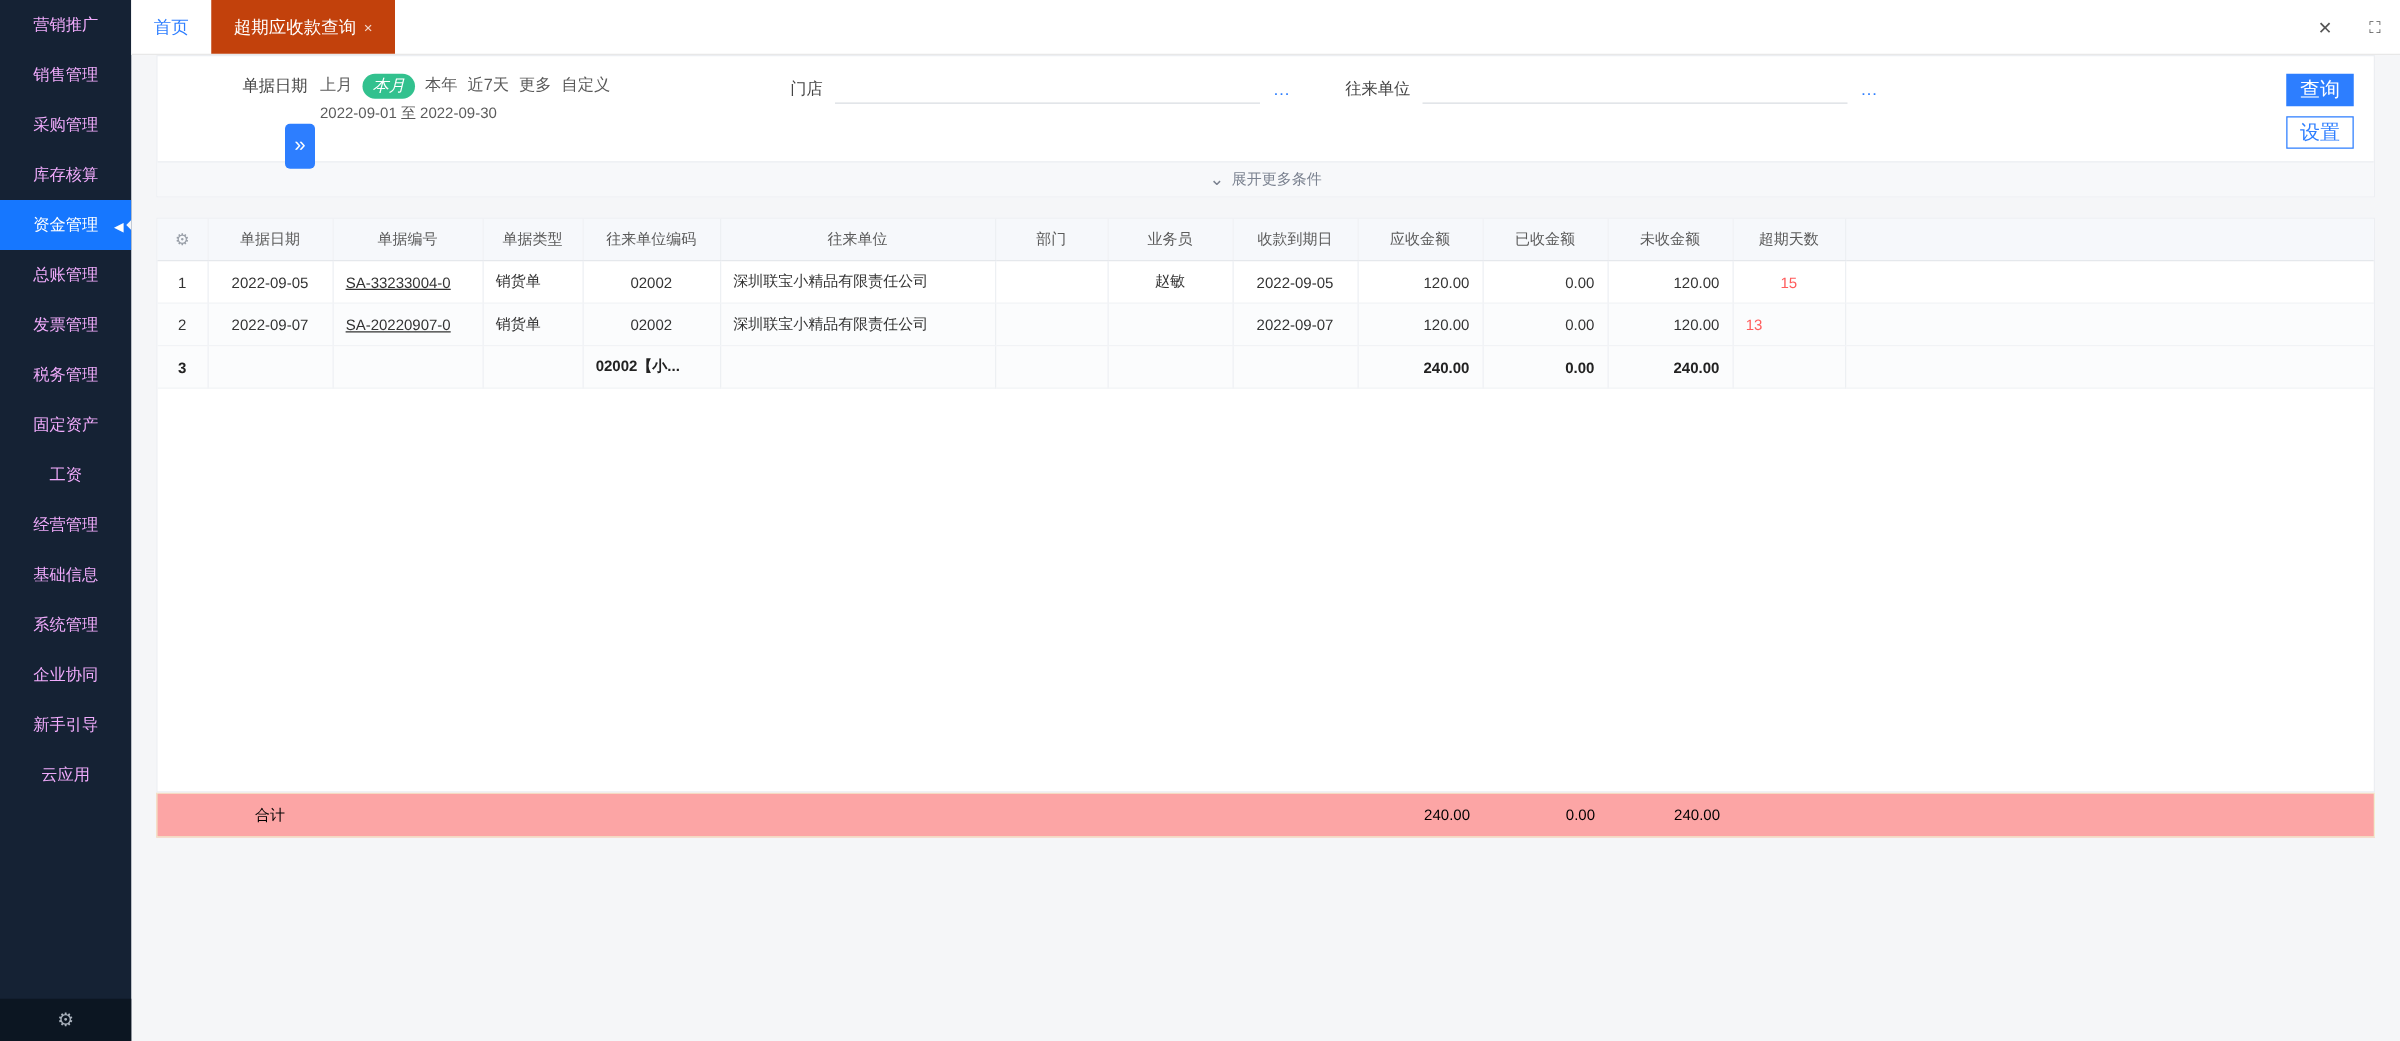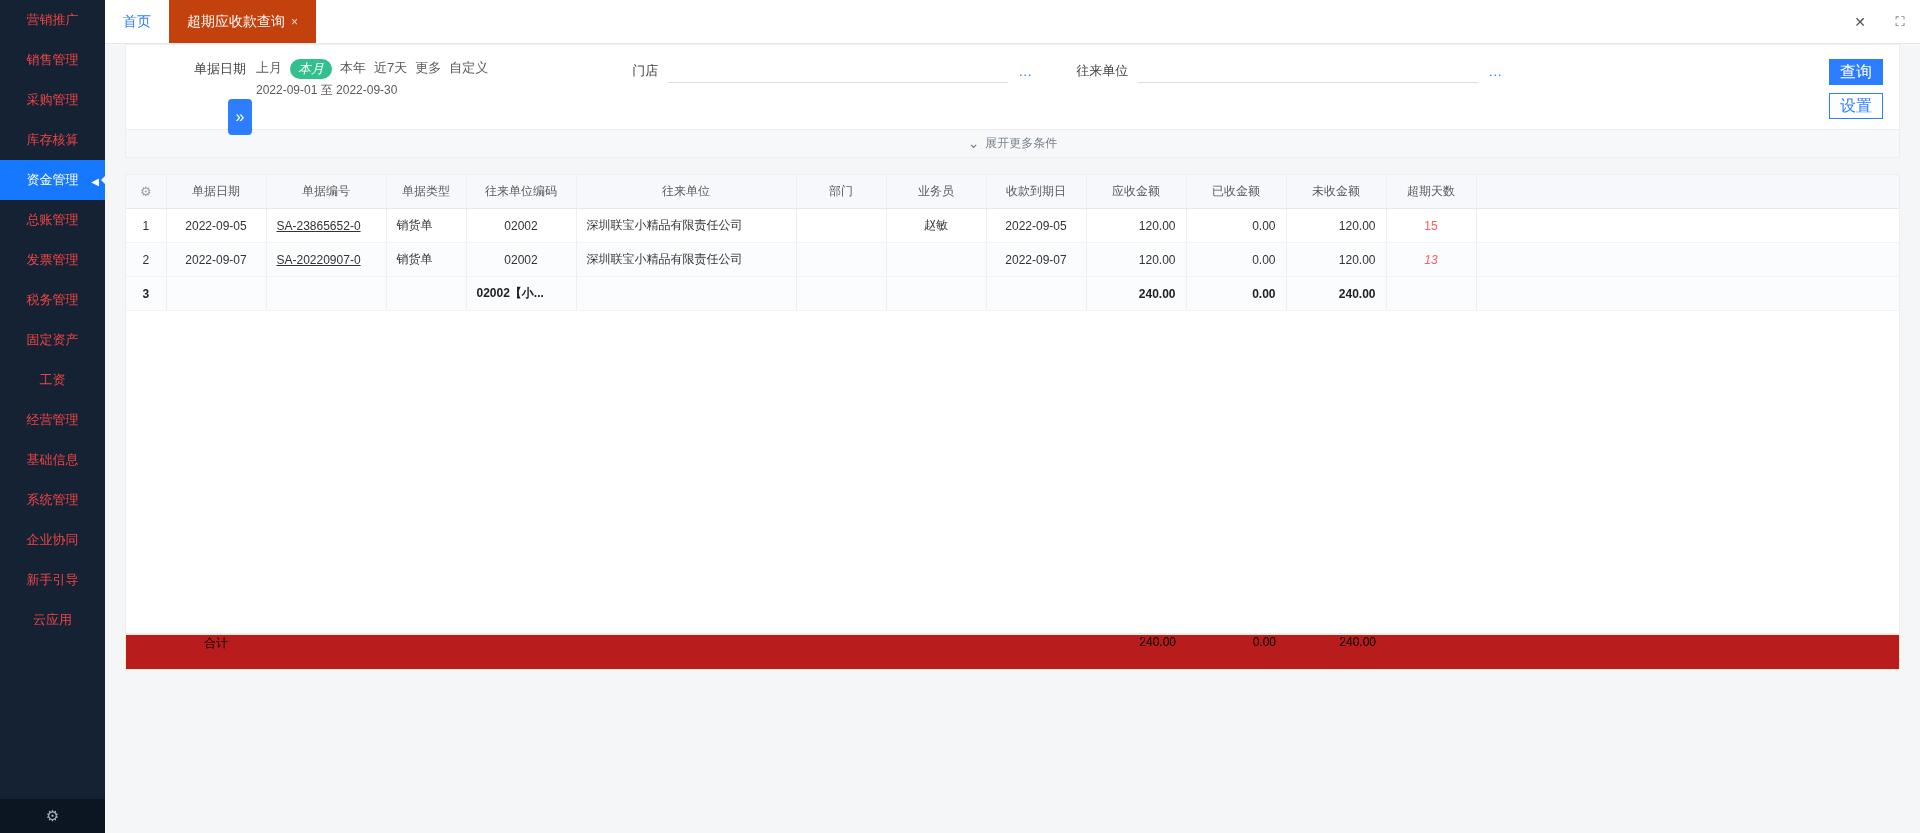--- a/index.html
+++ b/index.html
@@ -1,19 +1,19 @@
 <!DOCTYPE html>
 <html><head>
 <meta charset="utf-8">
 <style>
 * { box-sizing: border-box; margin: 0; padding: 0; font-family: "Microsoft YaHei", Arial, sans-serif; }
 html, body { width: 1920px; height: 833px; overflow: hidden; background: #f5f6f8; }
 .sidebar { position: absolute; left: 0; top: 0; width: 105px; height: 833px; background: #152234; color: #e6e9ee; display: flex; flex-direction: column; }
 .sidebar .nav { flex: 1; overflow: hidden; }
-.sidebar .nav-item { height: 40px; display: flex; align-items: center; justify-content: center; font-size: 13px; color: #ef4444; cursor: pointer; position: relative; }
+.sidebar .nav-item { height: 40px; display: flex; align-items: center; justify-content: center; font-size: 13px; color: #f0abfc; cursor: pointer; position: relative; }
 .sidebar .nav-item.active { background: #1677ff; color: #fff; }
 .sidebar .nav-item.active::after { content: ""; position: absolute; right: -1px; top: 50%; transform: translateY(-50%); border: 5px solid transparent; border-right-color: #f5f6f8; }
 .sidebar .settings { height: 34px; background: #0c1622; display: flex; align-items: center; justify-content: center; }
 .icon-gear::before { content: "\2699"; font-size: 15px; color: #aab2bd; }
 .icon-caret-left::before { content: "\25C0"; font-size: 10px; }
 .main { position: absolute; left: 105px; top: 0; right: 0; height: 833px; display: flex; flex-direction: column; }
 .tabbar { height: 44px; background: #fff; display: flex; align-items: stretch; border-bottom: 1px solid #e8e8e8; }
 .tab { display: flex; align-items: center; padding: 0 18px; font-size: 14px; color: #2d7eff; cursor: pointer; }
 .tab.active { background: #c2410c; color: #fff; }
 .tab .close { margin-left: 6px; font-size: 12px; opacity: .8; }
@@ -60,21 +60,21 @@
 .col-type { width: 80px; text-align:center; }
 .col-code { width: 110px; text-align:center; }
 .col-partner { width: 220px; }
 .col-dept { width: 90px; text-align:center; }
 .col-sales { width: 100px; text-align:center; }
 .col-due { width: 100px; text-align:center; }
 .col-amt { width: 100px; text-align: right; }
 .col-days { width: 90px; text-align:center; color:#ff5c5c; }
 .docno-link { text-decoration: underline; color: #333; cursor: pointer; }
 .icon-geargrid::before { content: "\2699"; color: #9aa0a9; font-size: 13px; }
-.footer-total { margin: 0 20px; height: 36px; background: #b91c1c; border: 1px solid #f2eccd; display: flex; font-size: 12px; }
+.footer-total { margin: 0 20px; height: 36px; background: #fca5a5; border: 1px solid #f2eccd; display: flex; align-items: center; font-size: 12px; }
 .footer-total .cell { padding: 0 10px; }
 </style>
 </head>
 <body>
 
 <div class="sidebar">
   <div class="nav">
     <div class="nav-item">营销推广</div>
     <div class="nav-item">销售管理</div>
     <div class="nav-item">采购管理</div>
@@ -199,21 +199,21 @@
           <th>已收金额</th>
           <th>未收金额</th>
           <th>超期天数</th>
           <th style="border-right:none;"></th>
         </tr>
       </thead>
       <tbody>
         <tr>
           <td style="text-align:center;">1</td>
           <td style="text-align:center;">2022-09-05</td>
-          <td><span class="docno-link">SA-23865652-0</span></td>
+          <td><span class="docno-link">SA-33233004-0</span></td>
           <td>销货单</td>
           <td style="text-align:center;">02002</td>
           <td>深圳联宝小精品有限责任公司</td>
           <td></td>
           <td style="text-align:center;font-family:Liberation Serif, serif;">赵敏</td>
           <td style="text-align:center;">2022-09-05</td>
           <td style="text-align:right;">120.00</td>
           <td style="text-align:right;">0.00</td>
           <td style="text-align:right;">120.00</td>
           <td style="text-align:center;color:#ff5c5c;">15</td>
@@ -225,21 +225,21 @@
           <td><span class="docno-link">SA-20220907-0</span></td>
           <td>销货单</td>
           <td style="text-align:center;">02002</td>
           <td>深圳联宝小精品有限责任公司</td>
           <td></td>
           <td style="text-align:center;"></td>
           <td style="text-align:center;">2022-09-07</td>
           <td style="text-align:right;">120.00</td>
           <td style="text-align:right;">0.00</td>
           <td style="text-align:right;">120.00</td>
-          <td style="text-align:center;color:#ff5c5c;font-style:italic;">13</td>
+          <td style="text-align:left;color:#ff5c5c;">13</td>
           <td style="border-right:none;"></td>
         </tr>
         <tr class="subtotal">
           <td style="text-align:center;">3</td>
           <td></td>
             <td></td>
             <td></td>
           <td>02002【小...</td>
           <td></td>
             <td></td>

